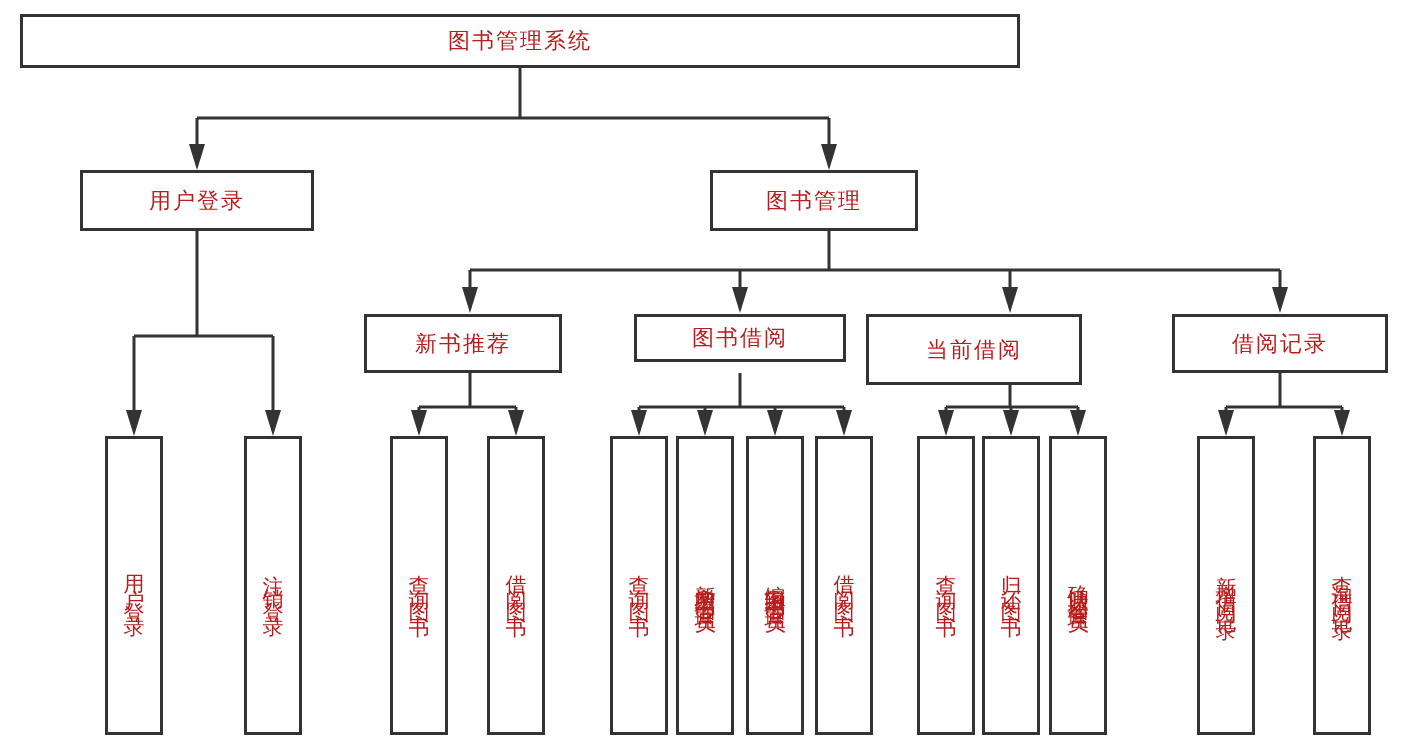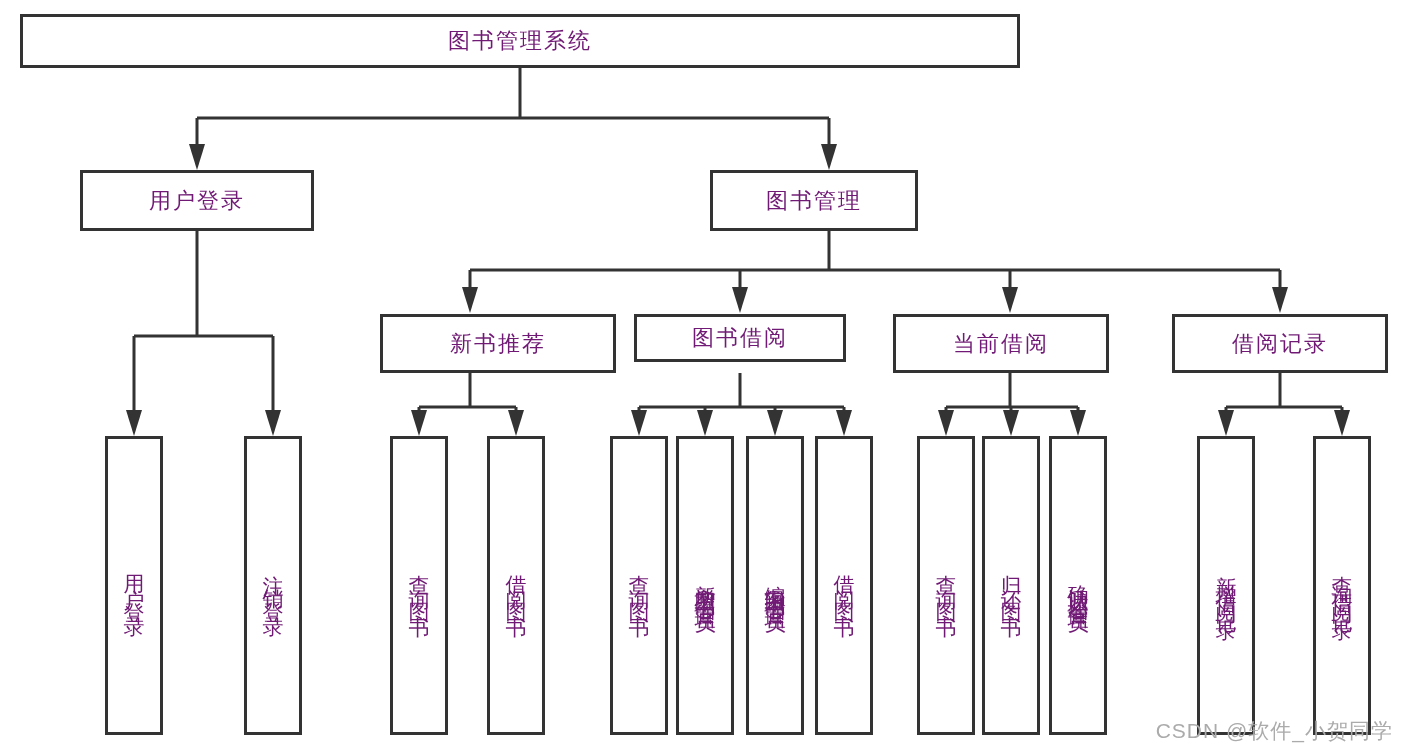--- a/index.html
+++ b/index.html
@@ -12,21 +12,21 @@
   }
   #edges{position:absolute;left:0;top:0;width:1405px;height:747px;}
   .box{
     position:absolute;
     box-sizing:border-box;
     background:#ffffff;
     border:3px solid #333333;
     display:flex;
     align-items:center;
     justify-content:center;
-    color:#701a75;
+    color:#b91c1c;
     font-size:22px;
     letter-spacing:2px;
     z-index:2;
   }
   .box.v span{
     writing-mode:vertical-rl;
     text-orientation:mixed;
     font-size:21px;
     white-space:nowrap;
   }
@@ -104,27 +104,27 @@
     <span>图书管理系统</span>
   </div>
 
   <div class="box" style="left:80px;top:170px;width:234px;height:61px">
     <span>用户登录</span>
   </div>
   <div class="box" style="left:710px;top:170px;width:208px;height:61px">
     <span>图书管理</span>
   </div>
 
-  <div class="box" style="left:380px;top:314px;width:236px;height:59px">
+  <div class="box" style="left:364px;top:314px;width:198px;height:59px">
     <span>新书推荐</span>
   </div>
   <div class="box" style="left:634px;top:314px;width:212px;height:48px">
     <span>图书借阅</span>
   </div>
-  <div class="box" style="left:893px;top:314px;width:216px;height:59px">
+  <div class="box" style="left:866px;top:314px;width:216px;height:71px">
     <span>当前借阅</span>
   </div>
   <div class="box" style="left:1172px;top:314px;width:216px;height:59px">
     <span>借阅记录</span>
   </div>
 
   <div class="box v ls-wide" style="left:105px;top:436px;width:58px;height:299px">
     <span>用户登录</span>
   </div>
   <div class="box v ls-wide" style="left:244px;top:436px;width:58px;height:299px">
@@ -161,14 +161,13 @@
     <span>确认归还（管理员）</span>
   </div>
 
   <div class="box v ls-mid" style="left:1197px;top:436px;width:58px;height:299px">
     <span>新增借阅记录</span>
   </div>
   <div class="box v ls-mid" style="left:1313px;top:436px;width:58px;height:299px">
     <span>查询借阅记录</span>
   </div>
 
-  <div id="watermark">CSDN @软件_小贺同学</div>
 </div>
 
 </body></html>

